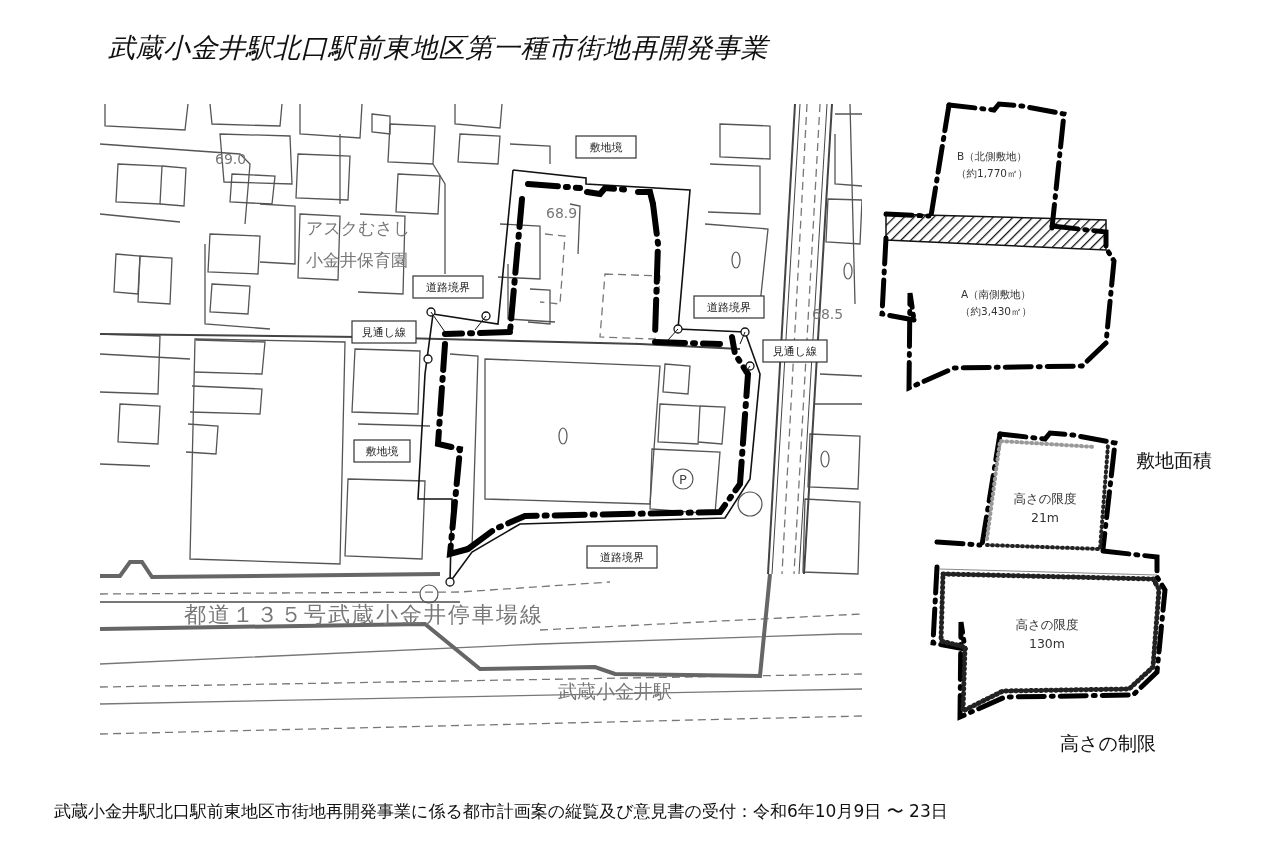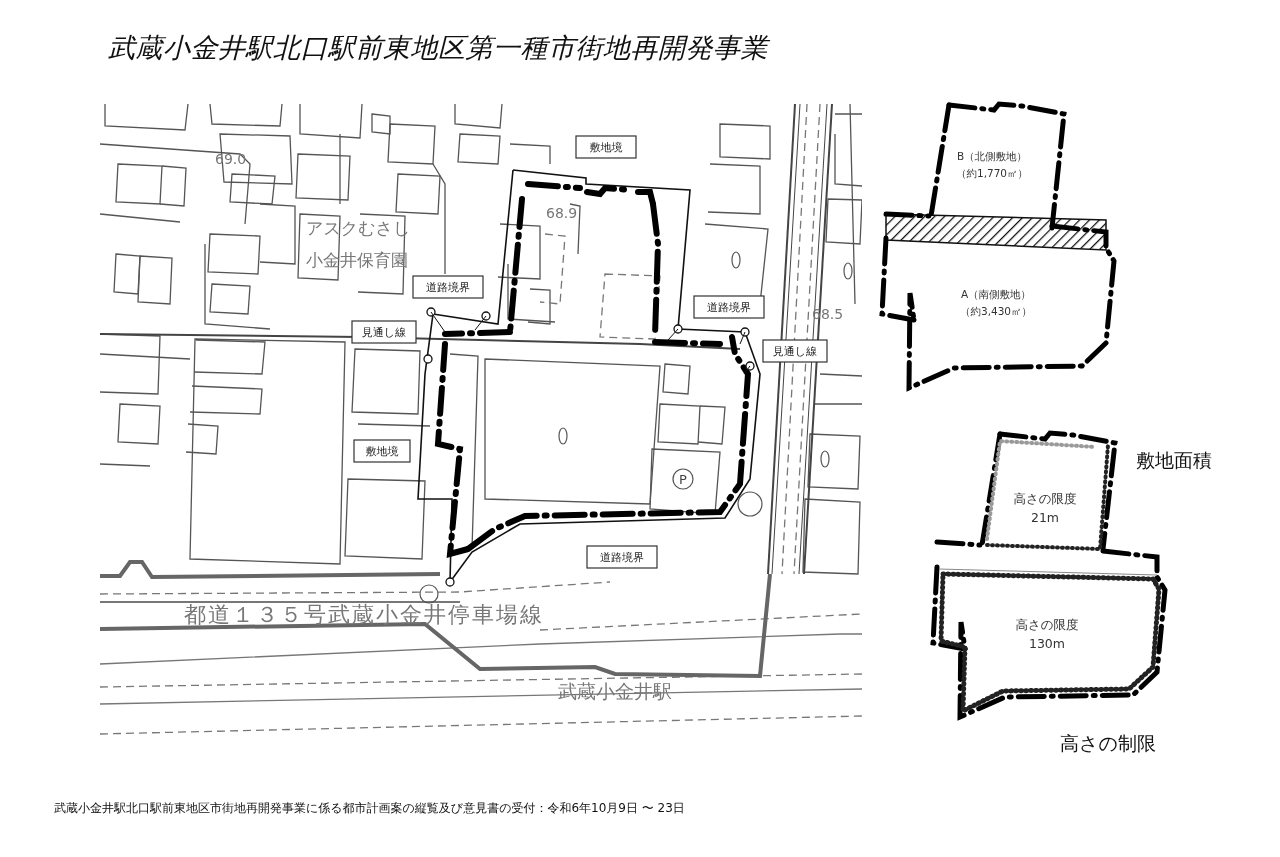--- a/index.html
+++ b/index.html
@@ -4,21 +4,21 @@
 <style>
   html, body { margin:0; padding:0; background:#ffffff; }
   body { width:1280px; height:857px; position:relative; overflow:hidden;
          font-family:"DejaVu Sans", "Liberation Sans", sans-serif; color:#111; }
   .title { position:absolute; left:108px; top:30px; font-size:27px; letter-spacing:0.5px; color:#111; white-space:nowrap;font-style:italic; }
   .map { position:absolute; left:100px; top:104px; width:762px; height:640px; }
   .map svg { width:100%; height:100%; display:block; }
   .panel { position:absolute; }
   .panel svg { display:block; }
   .caption { position:absolute; font-size:19px; color:#111; white-space:nowrap; }
-  .footer { position:absolute; left:54px; top:800px; font-size:12px; color:#111; white-space:nowrap; }
+  .footer { position:absolute; left:54px; top:800px; font-size:17px; color:#111; white-space:nowrap; }
   .lbl { font-family:"DejaVu Sans", sans-serif; }
 </style>
 </head>
 <body>
 
 <div class="title">武蔵小金井駅北口駅前東地区第一種市街地再開発事業</div>
 
 <div class="map">
   <svg viewBox="0 0 762 640" xmlns="http://www.w3.org/2000/svg">
     <g fill="none" stroke="#555" stroke-width="1.3">

